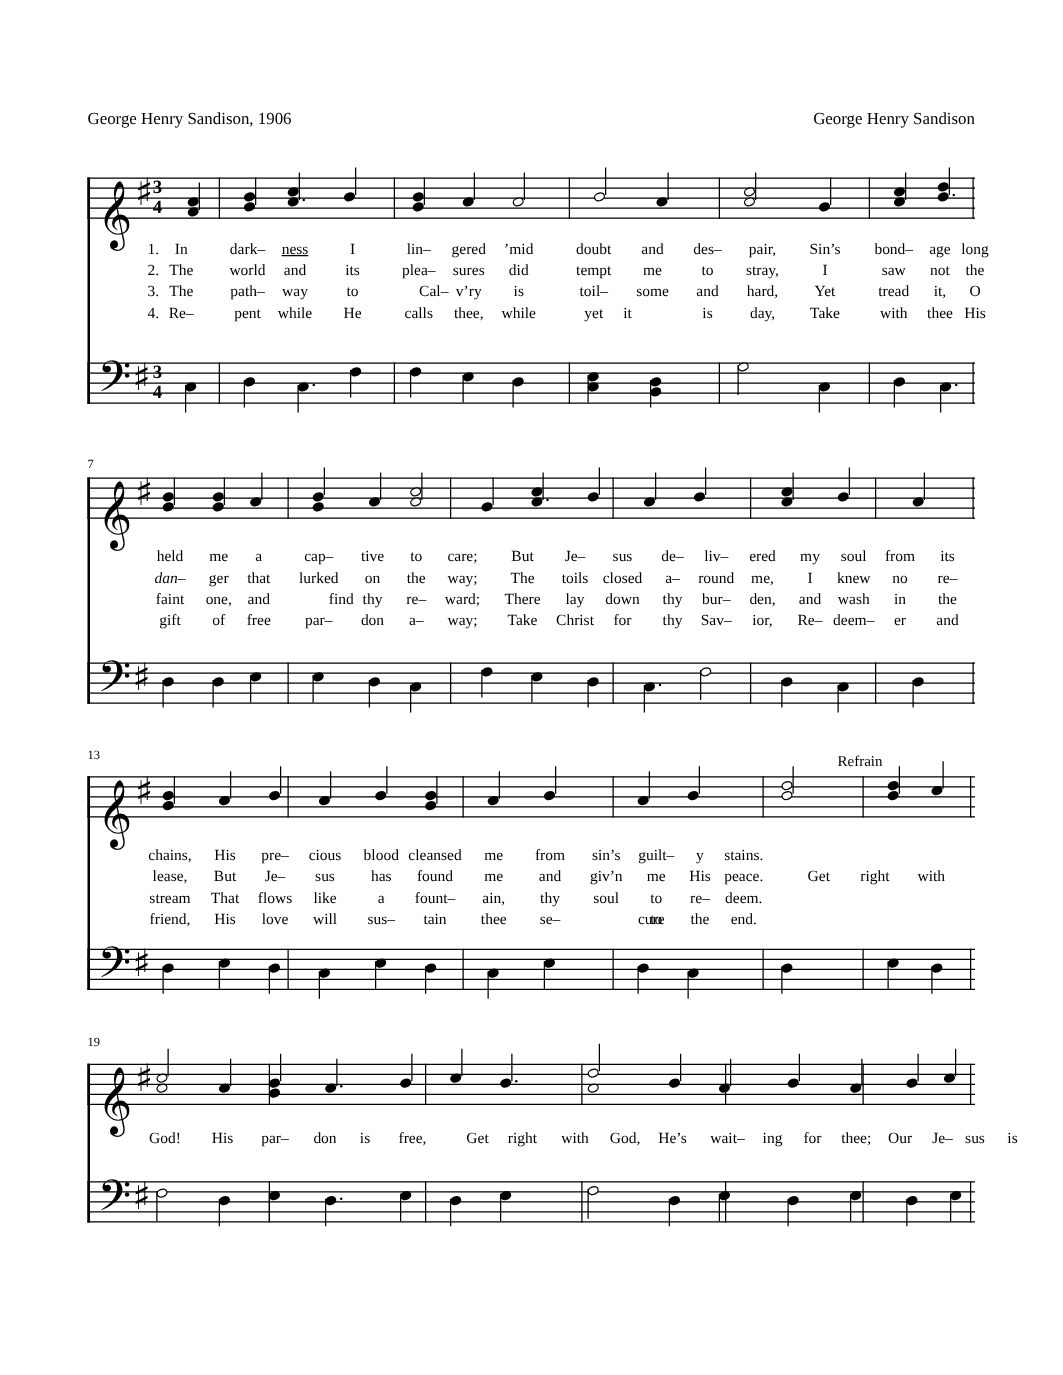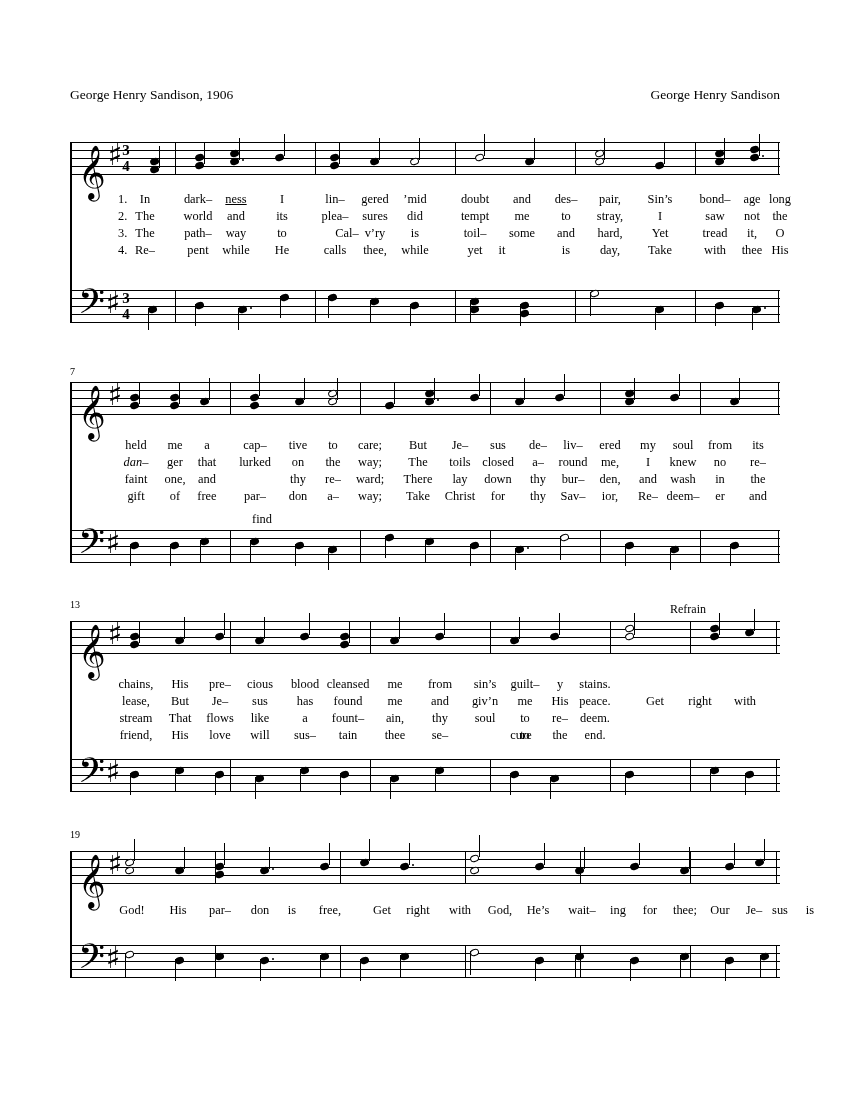--- a/index.html
+++ b/index.html
@@ -597,21 +597,21 @@
         <span class="lyric-syl" style="left: 540px;">me,</span>
         <span class="lyric-syl" style="left: 578px;">I</span>
         <span class="lyric-syl" style="left: 613px;">knew</span>
         <span class="lyric-syl" style="left: 650px;">no</span>
         <span class="lyric-syl" style="left: 688px;">re–</span>
       </div>
     <div class="lyric-row" id="s2-l3" style="top:102px;">
         <span class="lyric-syl" style="left: 66px;">faint</span>
         <span class="lyric-syl" style="left: 105px;">one,</span>
         <span class="lyric-syl" style="left: 137px;">and</span>
-        <span class="lyric-syl" style="left: 192px; margin-top: 40px;">find</span>
+        <span class="lyric-syl" style="left: 203px;">find</span>
         <span class="lyric-syl" style="left: 228px;">thy</span>
         <span class="lyric-syl" style="left: 263px;">re–</span>
         <span class="lyric-syl" style="left: 300px;">ward;</span>
         <span class="lyric-syl" style="left: 348px;">There</span>
         <span class="lyric-syl" style="left: 390px;">lay</span>
         <span class="lyric-syl" style="left: 428px;">down</span>
         <span class="lyric-syl" style="left: 468px;">thy</span>
         <span class="lyric-syl" style="left: 503px;">bur–</span>
         <span class="lyric-syl" style="left: 540px;">den,</span>
         <span class="lyric-syl" style="left: 578px;">and</span>

